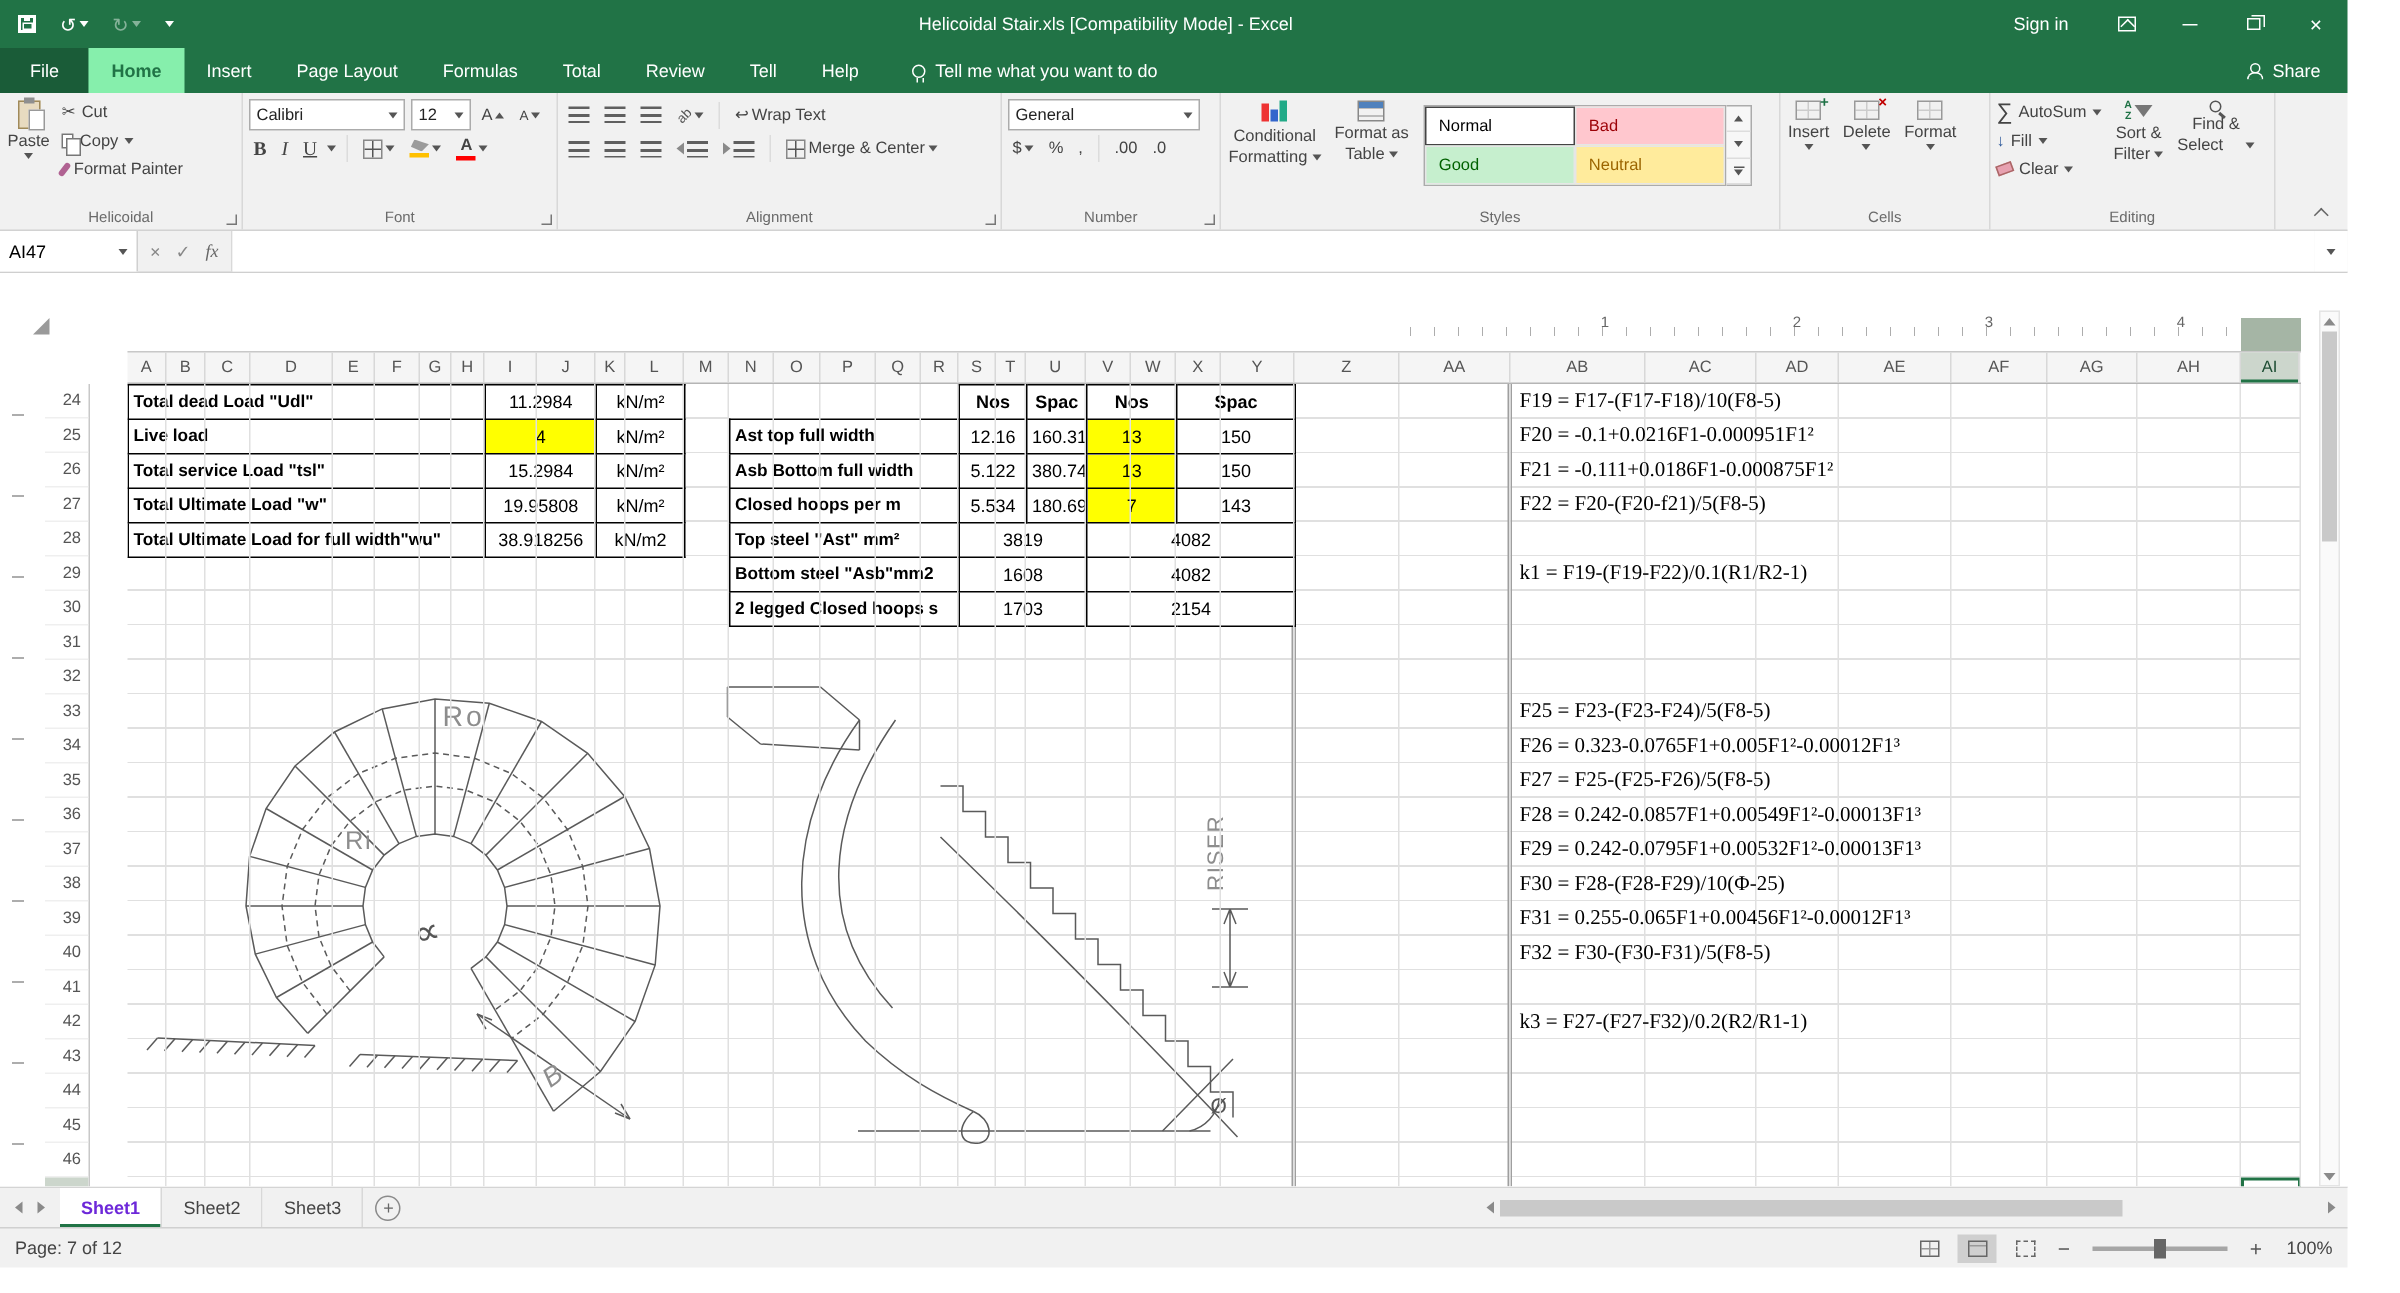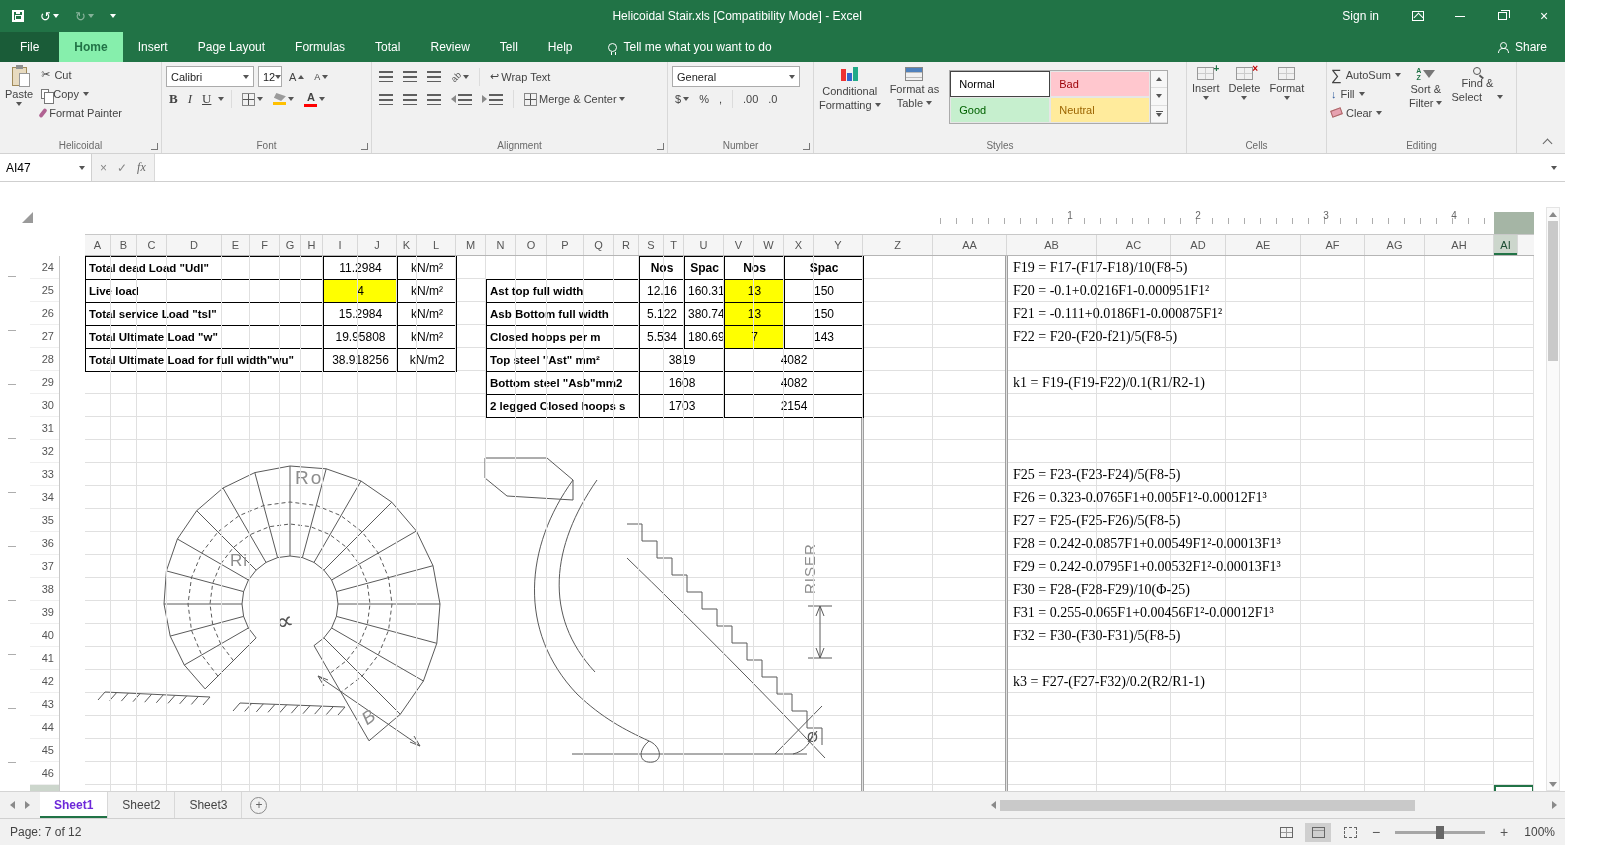--- a/index.html
+++ b/index.html
@@ -245,25 +245,25 @@
             <span class="ic-brush"></span>
             <span>Format Painter</span>
           </span>
       </span>
       <span class="grp-label">Helicoidal</span>
       <span class="launcher"></span>
     </div>
 
     <div class="grp" style="width:210px">
       <div class="srow" style="height:23px">
-        <span class="combo" style="width:88px">
+        <span class="combo" style="width:104px">
             <span>Calibri</span>
             <span class="dd"></span>
           </span>
-        <span class="combo" style="width:24px">
+        <span class="combo" style="width:40px">
             <span>12</span>
             <span class="dd"></span>
           </span>
         <span class="mini">
             <span>A</span>
             <span class="tri-up"></span>
           </span>
         <span class="mini" style="font-size:9px">
             <span>A</span>
             <span class="dd"></span>
@@ -543,21 +543,21 @@
         <div class="colh" style="left: 729px; width: 49px;">Y</div>
         <div class="colh" style="left: 778px; width: 70px;">Z</div>
         <div class="colh" style="left: 848px; width: 74px;">AA</div>
         <div class="colh" style="left: 922px; width: 90px;">AB</div>
         <div class="colh" style="left: 1012px; width: 74px;">AC</div>
         <div class="colh" style="left: 1086px; width: 55px;">AD</div>
         <div class="colh" style="left: 1141px; width: 75px;">AE</div>
         <div class="colh" style="left: 1216px; width: 64px;">AF</div>
         <div class="colh" style="left: 1280px; width: 60px;">AG</div>
         <div class="colh" style="left: 1340px; width: 69px;">AH</div>
-        <div class="colh sel" style="left: 1409px; width: 24px;">AI</div>
+        <div class="colh sel" style="left: 1409px; width: 39px;">AI</div>
       </div>
     <div class="vruler"></div>
     <div class="rowheaders" id="rowheaders">
         <div class="rowh" style="top: 0px;">24</div>
         <div class="rowh" style="top: 23px;">25</div>
         <div class="rowh" style="top: 46px;">26</div>
         <div class="rowh" style="top: 69px;">27</div>
         <div class="rowh" style="top: 92px;">28</div>
         <div class="rowh" style="top: 115px;">29</div>
         <div class="rowh" style="top: 138px;">30</div>

